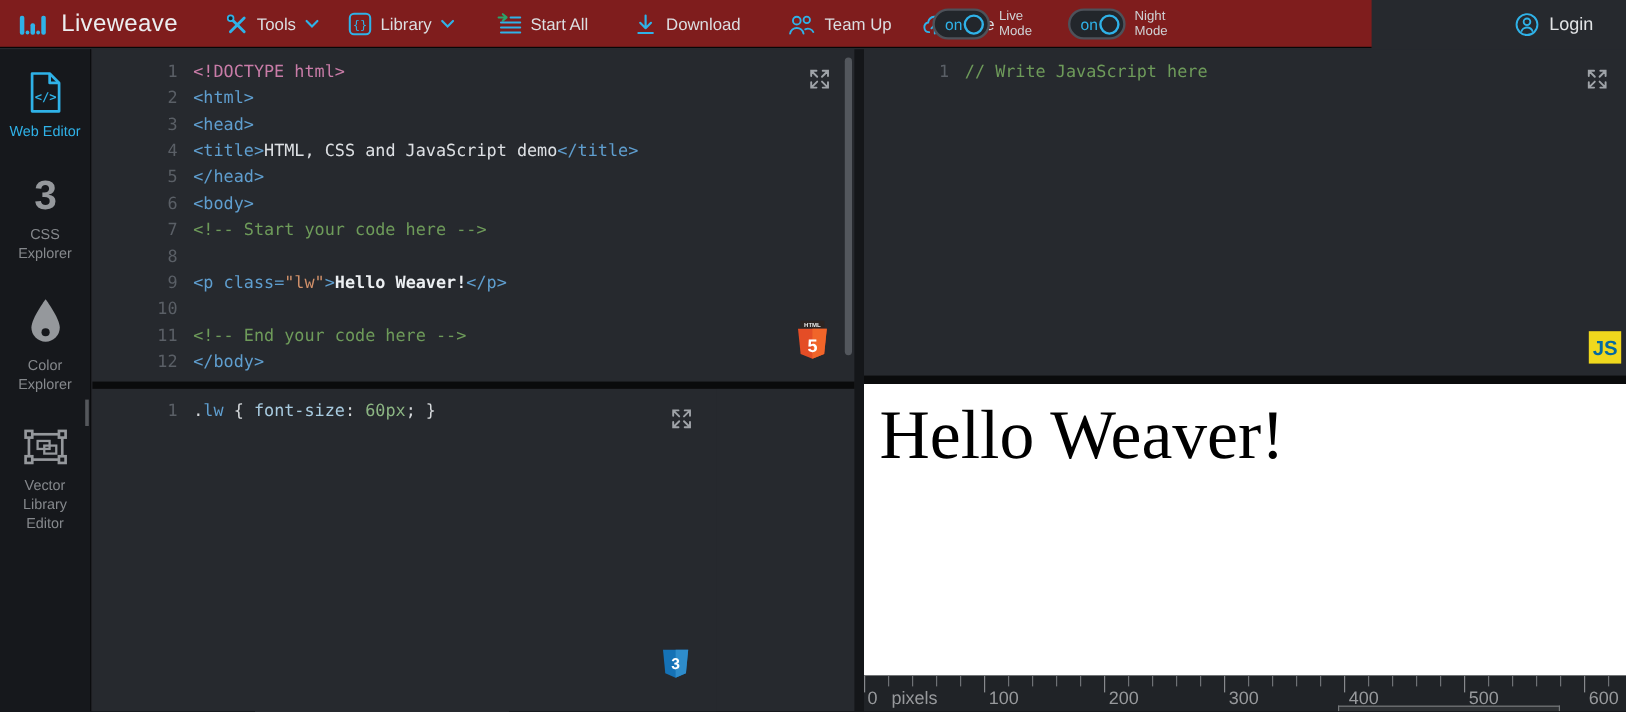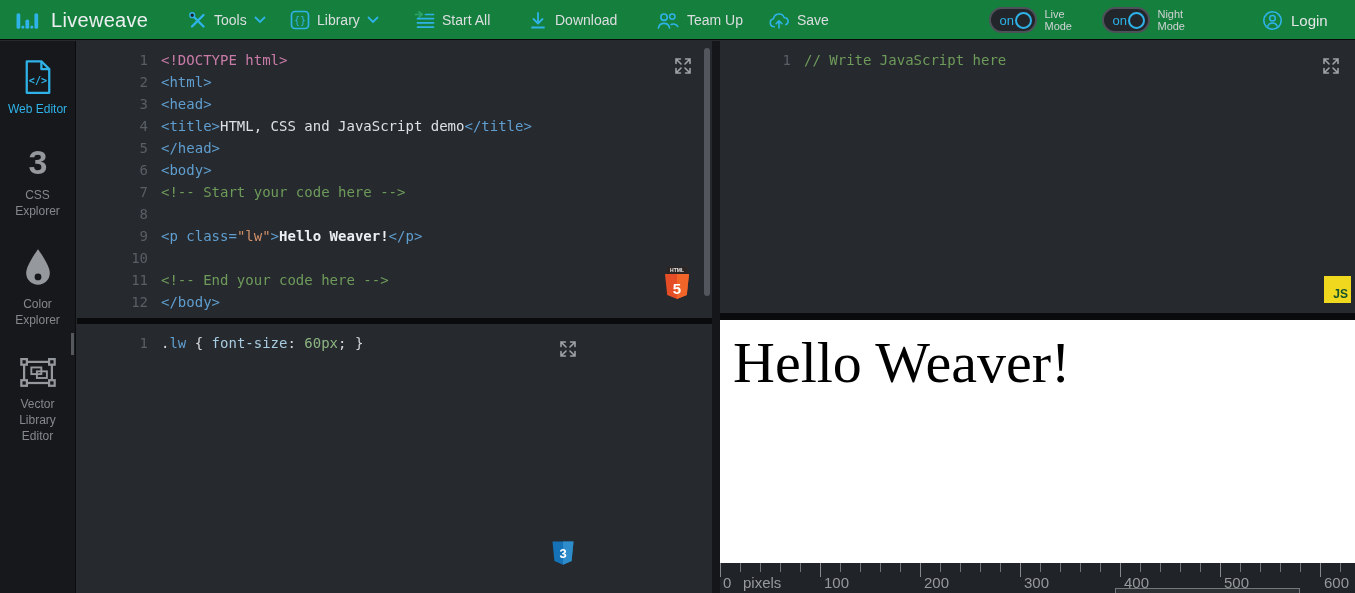--- a/index.html
+++ b/index.html
@@ -3,22 +3,22 @@
 <meta charset="utf-8">
 <style>
   * { margin:0; padding:0; box-sizing:border-box; }
   html,body { background:#0e0f11; }
   .app {
     position:relative; width:1355px; height:593px; overflow:hidden;
     font-family:"Liberation Sans", sans-serif; background:#26292e;
   }
   
   .navbar {
-    position:absolute; left:0; top:0; width:1355px; height:40px;
-    background:#15803d; border-bottom:1px solid #060708;
+    position:absolute; left:0; top:0; width:1143px; height:40px;
+    background:#7f1d1d; border-bottom:1px solid #060708;
   }
   .brand { position:absolute; left:14px; top:0; height:40px; display:flex; align-items:center; gap:10px; cursor:pointer; }
   .brand-text { color:#eceef0; font-size:20px; letter-spacing:.3px; }
   .nav-item {
     position:absolute; top:0; height:40px; display:flex; align-items:center; gap:7px;
     color:#dcdee1; font-size:14px; cursor:pointer; white-space:nowrap;
   }
   .nav-right { position:absolute; top:0; right:0; height:40px; }
   .toggle-group { position:absolute; top:7px; display:flex; align-items:center; }
   .toggle-pill {
@@ -67,21 +67,21 @@
   .js-pane .expand-btn { right:24px; }
   .vscroll-thumb { position:absolute; right:2px; top:7px; width:6px; height:248px; background:#53575d; border-radius:3px; }
   .vscroll-track { position:absolute; right:0; top:0; width:6px; height:100%; background:#1e2125; }
   .badge { position:absolute; }
   .html5-badge { right:20px; bottom:17px; }
   .css3-badge { right:22px; bottom:25px; }
   .js-badge {
     right:15px; bottom:10px; width:27px; height:27px; background:#efd81d;
     display:flex; align-items:flex-end; justify-content:flex-end; padding:2px 3px;
   }
-  .js-badge span { color:#14532d; font-size:12px; font-weight:bold; font-family:"Liberation Sans", sans-serif;text-align:center; }
+  .js-badge span { color:#0369a1; font-size:17px; font-weight:bold; font-family:"Liberation Sans", sans-serif;text-align:center; }
   
   .preview { position:absolute; left:720px; top:320px; width:635px; height:243px; background:#ffffff; overflow:hidden; }
   .preview-text {
     font-family:"Liberation Serif", serif; font-size:58px; color:#000;
     padding:8px 0 0 13px; line-height:1.2;
   }
   
   .ruler { position:absolute; left:720px; top:563px; width:635px; height:30px; background:#202327; overflow:hidden; }
   .tick { position:absolute; top:0; width:1px; height:9px; background:#6e7175; }
   .tick.major { height:14px; background:#87898d; }

